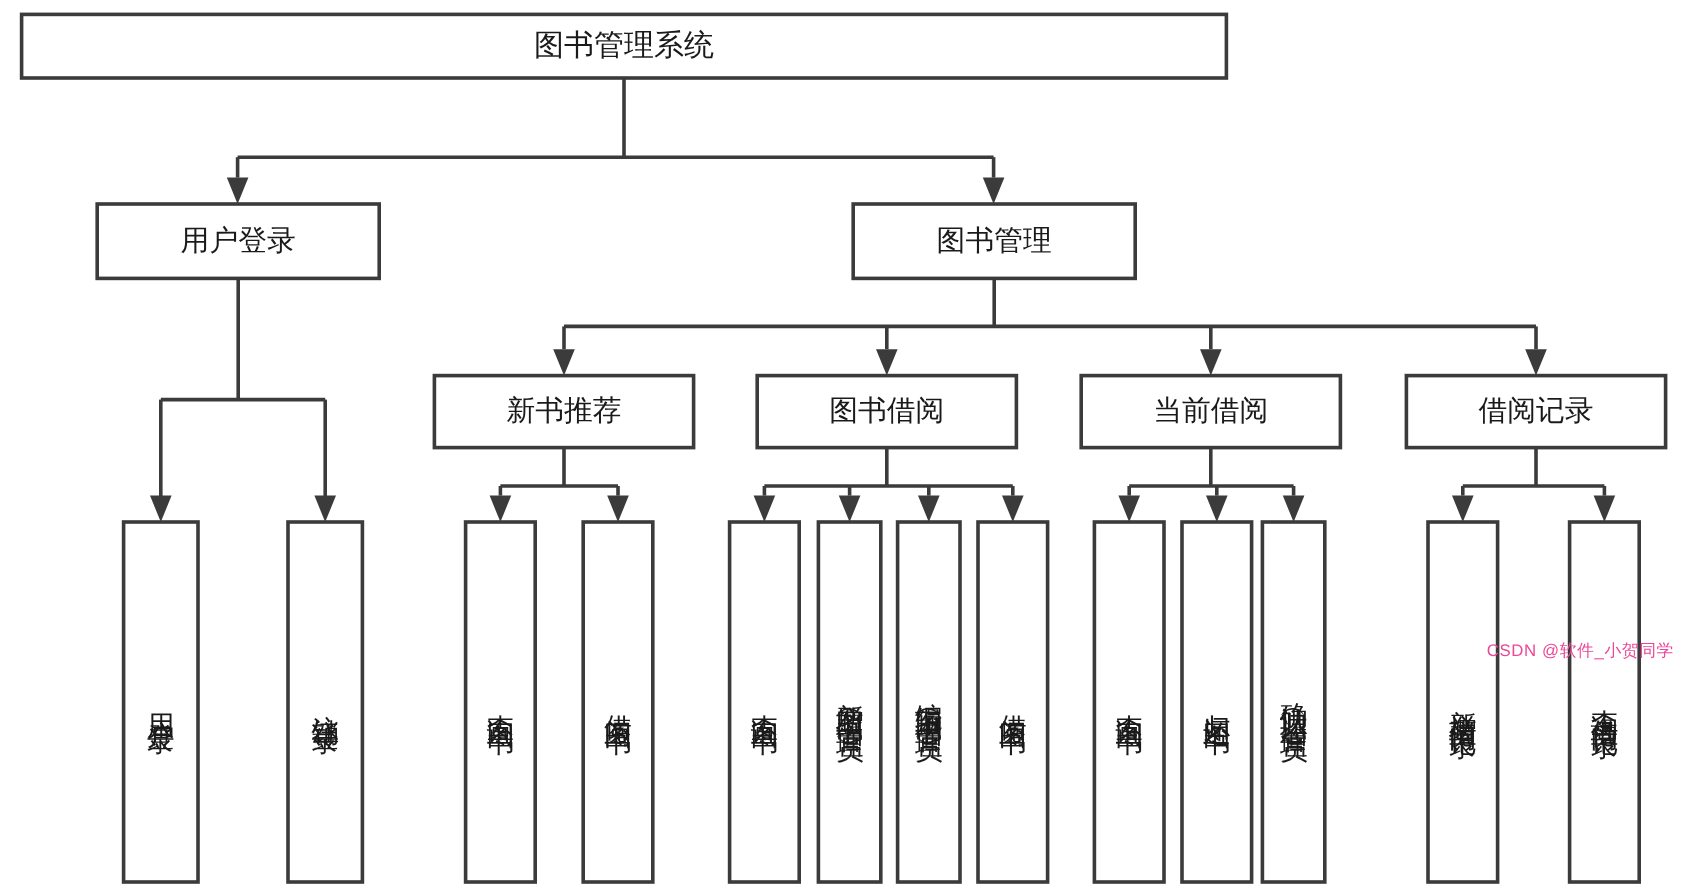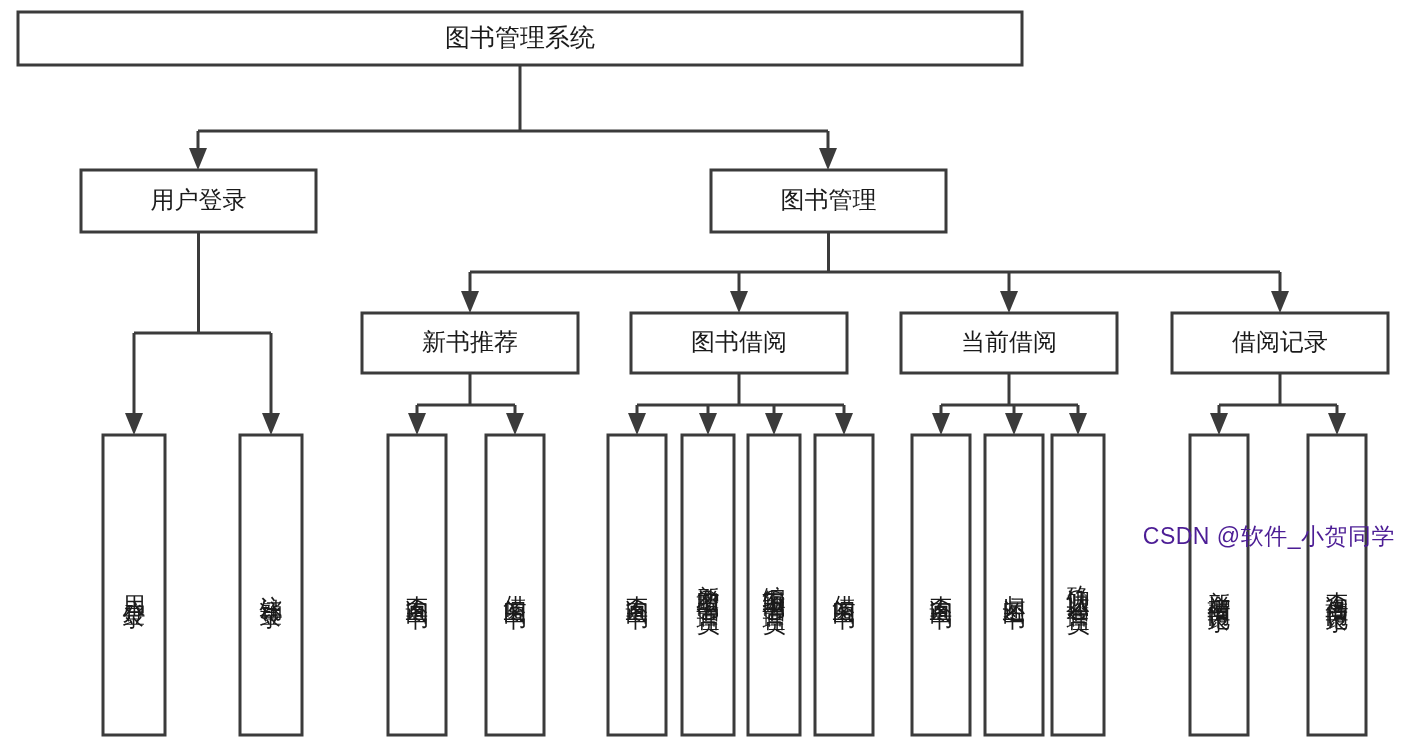--- a/index.html
+++ b/index.html
@@ -67,22 +67,22 @@
     letter-spacing: 4px;
     color: #1a1a1a;
     white-space: nowrap;
     pointer-events: none;
   }
   .watermark {
     position: absolute;
     right: 10px;
     bottom: 6px;
     font-family: "Liberation Sans", "DejaVu Sans", sans-serif;
-    font-size: 23px;
-    color: #4c1d95;
+    font-size: 14px;
+    color: #ec4899;
     letter-spacing: 0.5px;
     white-space: nowrap;
     margin-top: 40px;
   }
 </style>
 </head>
 <body>
 
 <div id="diagram-root">
 

